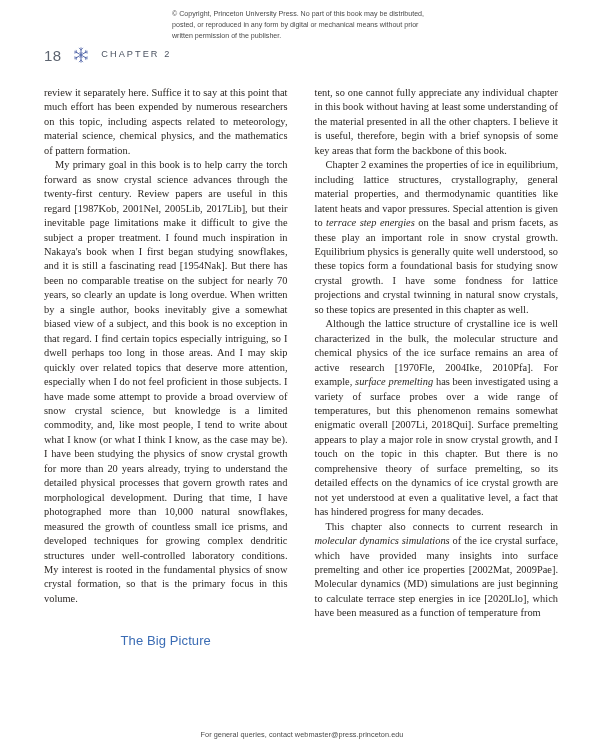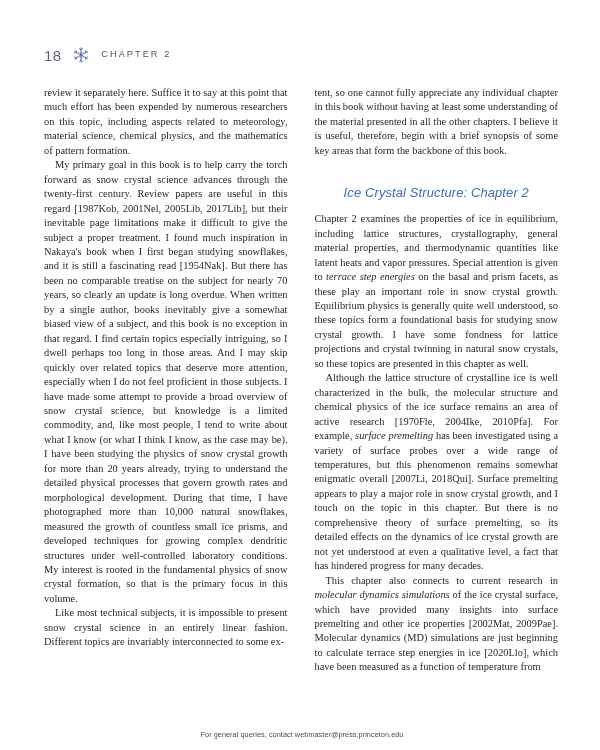--- a/index.html
+++ b/index.html
@@ -135,20 +135,21 @@
     font-size: 7.3px;
     color: #4a4a4a;
     letter-spacing: 0.05px;
   }
 </style>
 </head>
 <body>
 
 <div class="page">
 
+  <div class="copyright-notice">© Copyright, Princeton University Press. No part of this book may be distributed, posted, or reproduced in any form by digital or mechanical means without prior written permission of the publisher.</div>
 
   <div class="running-head">
     <span class="folio">18</span>
     <span class="snowflake-mark">
       <svg viewBox="0 0 100 100" width="18" height="18" aria-hidden="true">
         <g stroke="#4a5fa5" stroke-width="5" stroke-linecap="round" fill="none">
           <line x1="50" y1="10" x2="50" y2="90"></line>
           <line x1="15.4" y1="30" x2="84.6" y2="70"></line>
           <line x1="15.4" y1="70" x2="84.6" y2="30"></line>
         </g>
@@ -176,30 +177,29 @@
     </span>
     <span class="chapter-label">CHAPTER 2</span>
   </div>
 
   <div class="columns">
 
     <div class="col">
       <p class="body noindent">review it separately here. Suffice it to say at this point that much effort has been expended by numerous researchers on this topic, including aspects related to meteorology, material science, chemical physics, and the mathematics of pattern formation.</p>
       <p class="body">My primary goal in this book is to help carry the torch forward as snow crystal science advances through the twenty-first century. Review papers are useful in this regard [1987Kob, 2001Nel, 2005Lib, 2017Lib], but their inevitable page limitations make it difficult to give the subject a proper treatment. I found much inspiration in Nakaya's book when I first began studying snowflakes, and it is still a fascinating read [1954Nak]. But there has been no comparable treatise on the subject for nearly 70 years, so clearly an update is long overdue. When written by a single author, books inevitably give a somewhat biased view of a subject, and this book is no exception in that regard. I find certain topics especially intriguing, so I dwell perhaps too long in those areas. And I may skip quickly over related topics that deserve more attention, especially when I do not feel proficient in those subjects. I have made some attempt to provide a broad overview of snow crystal science, but knowledge is a limited commodity, and, like most people, I tend to write about what I know (or what I think I know, as the case may be). I have been studying the physics of snow crystal growth for more than 20 years already, trying to understand the detailed physical processes that govern growth rates and morphological development. During that time, I have photographed more than 10,000 natural snowflakes, measured the growth of countless small ice prisms, and developed techniques for growing complex dendritic structures under well-controlled laboratory conditions. My interest is rooted in the fundamental physics of snow crystal formation, so that is the primary focus in this volume.</p>
 
-
-      <p class="body noindent">Like most technical subjects, it is impossible to present snow crystal science in an entirely linear fashion. Different topics are invariably interconnected to some ex-</p>
+      <div class="head-block-left">
+        <h2 class="section-head">The Big Picture</h2>
+      </div>
+
     </div>
 
     <div class="col">
       <p class="body noindent">tent, so one cannot fully appreciate any individual chapter in this book without having at least some understanding of the material presented in all the other chapters. I believe it is useful, therefore, begin with a brief synopsis of some key areas that form the backbone of this book.</p>
 
-      <div class="head-block-right">
-        <h2 class="section-head italic">Ice Crystal Structure: Chapter 2</h2>
-      </div>
 
       <p class="body noindent"><span>Chapter 2 examines the properties of ice in equilibrium, including lattice structures, crystallography, general material properties, and thermodynamic quantities like latent heats and vapor pressures. Special attention is given to </span><em>terrace step energies</em><span> on the basal and prism facets, as these play an important role in snow crystal growth. Equilibrium physics is generally quite well understood, so these topics form a foundational basis for studying snow crystal growth. I have some fondness for lattice projections and crystal twinning in natural snow crystals, so these topics are presented in this chapter as well.</span></p>
 
       <p class="body"><span>Although the lattice structure of crystalline ice is well characterized in the bulk, the molecular structure and chemical physics of the ice surface remains an area of active research [1970Fle, 2004Ike, 2010Pfa]. For example, </span><em>surface premelting</em><span> has been investigated using a variety of surface probes over a wide range of temperatures, but this phenomenon remains somewhat enigmatic overall [2007Li, 2018Qui]. Surface premelting appears to play a major role in snow crystal growth, and I touch on the topic in this chapter. But there is no comprehensive theory of surface premelting, so its detailed effects on the dynamics of ice crystal growth are not yet understood at even a qualitative level, a fact that has hindered progress for many decades.</span></p>
 
       <p class="body"><span>This chapter also connects to current research in </span><em>molecular dynamics simulations</em><span> of the ice crystal surface, which have provided many insights into surface premelting and other ice properties [2002Mat, 2009Pae]. Molecular dynamics (MD) simulations are just beginning to calculate terrace step energies in ice [2020Llo], which have been measured as a function of temperature from</span></p>
     </div>
 
   </div>
 

